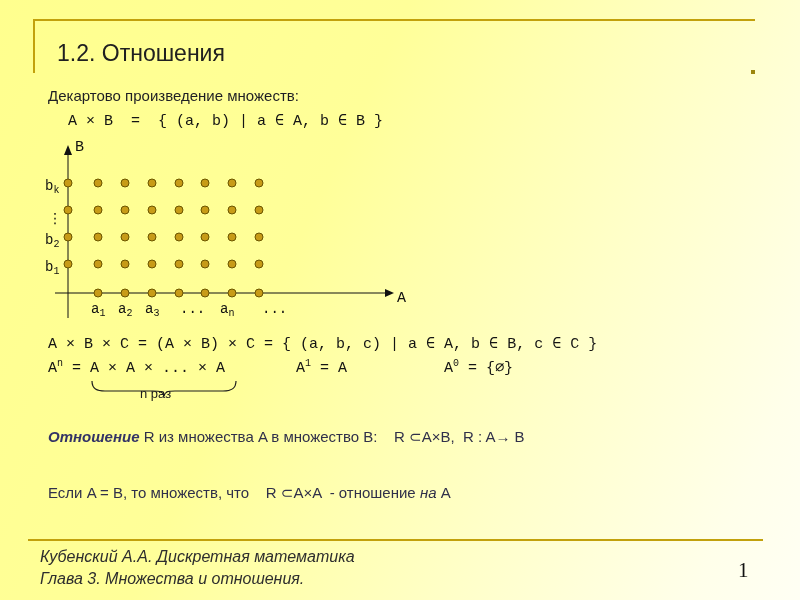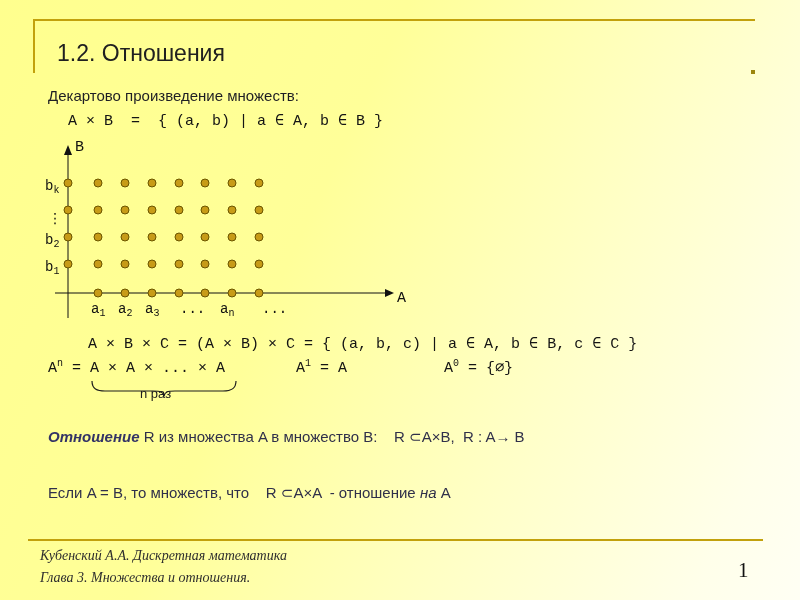--- a/index.html
+++ b/index.html
@@ -10,21 +10,21 @@
   }
   .abs{position:absolute;}
   .goldline{background:var(--gold,#c2a10c);}
   #title{left:57px;top:40px;font-size:23px;color:#202020;}
   .bodytext{font-size:15px;white-space:pre;color:#1e1e24;}
   .mono{font-family:"Liberation Mono","DejaVu Sans Mono",monospace;font-size:15px;white-space:pre;color:#141414;}
   .mono sup{font-size:10px;}
   .rel{font-size:15px;white-space:pre;color:#30304a;}
   .term{font-weight:bold;font-style:italic;color:var(--term,#333366);}
   .ital{font-style:italic;margin-top:33px;}
-  .footer-text{font-size:14px;font-style:italic;color:#2e2e2e;font-family:Liberation Serif, serif;}
+  .footer-text{font-size:16px;font-style:italic;color:#2e2e2e;}
   #page-number{font-family:"Liberation Serif",serif;font-size:21px;color:#111;}
   .dlabel{font-family:"Liberation Mono","DejaVu Sans Mono",monospace;font-size:14px;fill:#111;}
   .alabel{font-family:"Liberation Mono","DejaVu Sans Mono",monospace;font-size:15px;fill:#111;}
   .axis{stroke:#111;stroke-width:1;}
   .dot{fill:var(--dot_fill,#c79b17);stroke:var(--dot_stroke,#6b5500);stroke-width:1;}
   #brace path{stroke:#1c1c1c;stroke-width:1.2;fill:none;}
   #brace-label{font-size:13px;color:#1c1c1c;}
 </style>
 </head>
 <body>
@@ -96,21 +96,21 @@
     <text class="dlabel" x="15" y="136"><tspan>b</tspan><tspan dy="3" font-size="10">1</tspan></text>
 
     <text class="dlabel" x="61" y="178"><tspan>a</tspan><tspan dy="3" font-size="10">1</tspan></text>
     <text class="dlabel" x="88" y="178"><tspan>a</tspan><tspan dy="3" font-size="10">2</tspan></text>
     <text class="dlabel" x="115" y="178"><tspan>a</tspan><tspan dy="3" font-size="10">3</tspan></text>
     <text class="dlabel" x="150" y="178"><tspan>...</tspan></text>
     <text class="dlabel" x="190" y="178"><tspan>a</tspan><tspan dy="3" font-size="10">n</tspan></text>
     <text class="dlabel" x="232" y="178"><tspan>...</tspan></text>
   </svg>
 
-  <div class="abs mono" style="left:48px;top:334px;margin-left:40px;">A × B × C = (A × B) × C = { (a, b, c) | a ∈ A, b ∈ B, c ∈ C }</div>
+  <div class="abs mono" style="left:48px;top:334px;">A × B × C = (A × B) × C = { (a, b, c) | a ∈ A, b ∈ B, c ∈ C }</div>
 
   <div class="abs mono" style="left:48px;top:358px;"><span>A</span><sup>n</sup><span> = A × A × ... × A</span></div>
   <div class="abs mono" style="left:296px;top:358px;"><span>A</span><sup>1</sup><span> = A</span></div>
   <div class="abs mono" style="left:444px;top:358px;"><span>A</span><sup>0</sup><span> = {∅}</span></div>
 
   <svg class="abs" id="brace" style="left:91px;top:380px;" width="146" height="18" viewBox="0 0 146 18">
     <path d="M1,1 C1,9 6,11 14,11 L62,11 C70,11 72,12 73,16 C74,12 76,11 84,11 L132,11 C140,11 145,9 145,1"></path>
   </svg>
   <div class="abs" id="brace-label" style="left:140px;top:386px;">n раз</div>
 

